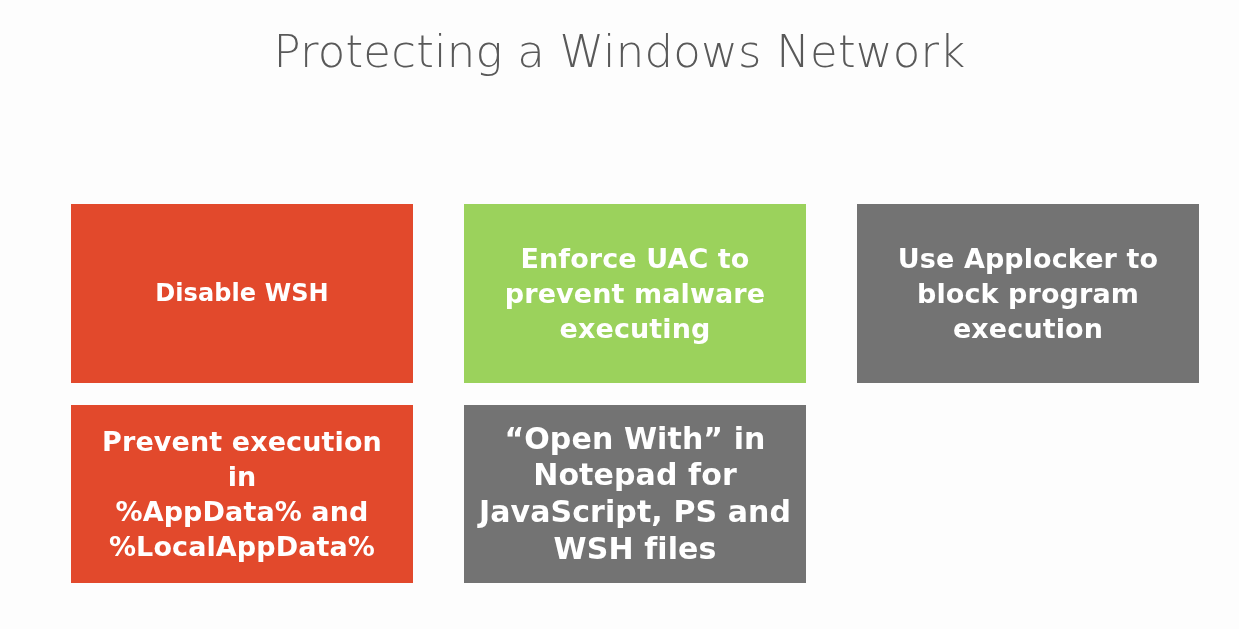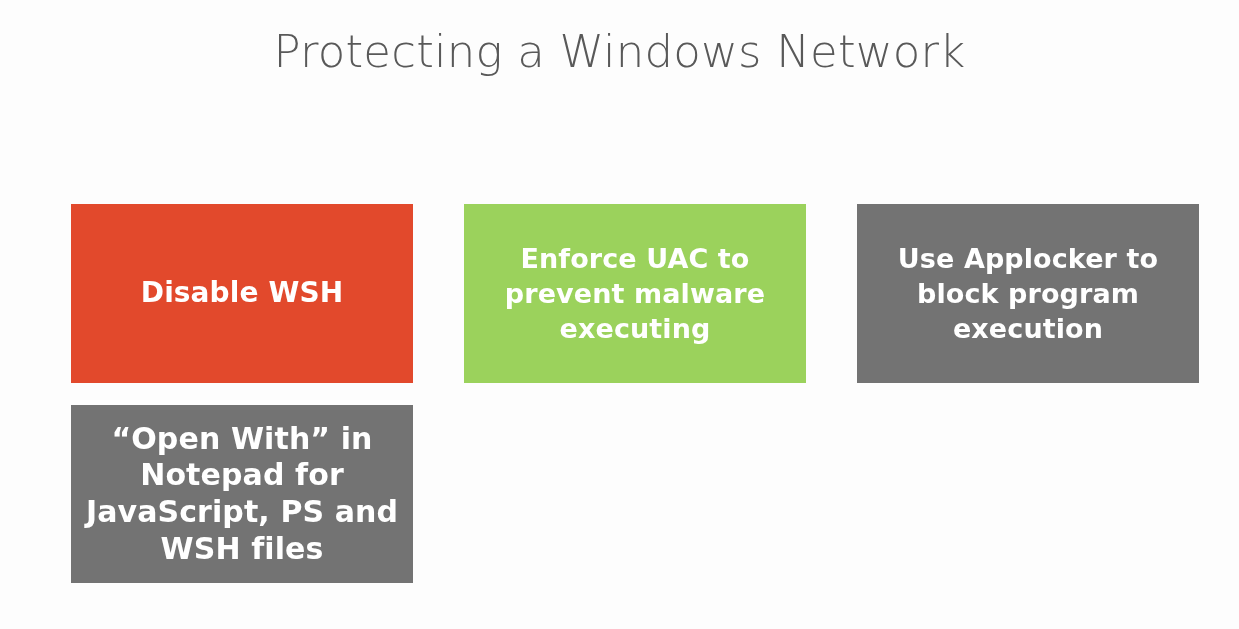--- a/index.html
+++ b/index.html
@@ -70,21 +70,21 @@
   .card.c-green  { background: #9bd25c; }
   .card.c-teal   { background: #737373; }
 
   .card-text {
     display: block;
     width: 100%;
     white-space: pre-line;
   }
 
   
-  .card.lines-1 { font-size: 28px; }
+  .card.lines-1 { font-size: 24px; }
   .card.lines-3 { font-size: 27px; line-height: 1.30; }
   .card.lines-4 { font-size: 30px; line-height: 1.22; }
 </style>
 </head>
 <body>
 
 <div class="slide">
 
   <div class="slide-title">Protecting a Windows Network</div>
 
@@ -99,20 +99,25 @@
 prevent malware
 executing</span>
     </div>
 
     <div class="card c-teal lines-3">
       <span class="card-text">Use Applocker to
 block program
 execution</span>
     </div>
 
+    <div class="card c-orange lines-3">
+      <span class="card-text">Prevent execution in
+%AppData% and
+%LocalAppData%</span>
+    </div>
 
 
     <div class="card c-teal lines-4">
       <span class="card-text">“Open With” in
 Notepad for
 JavaScript, PS and
 WSH files</span>
     </div>
 
   </div>

